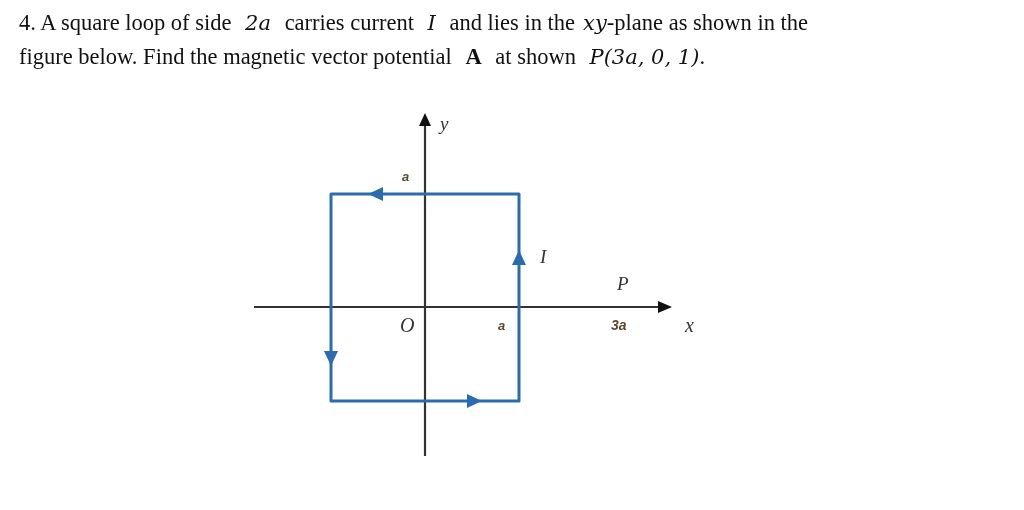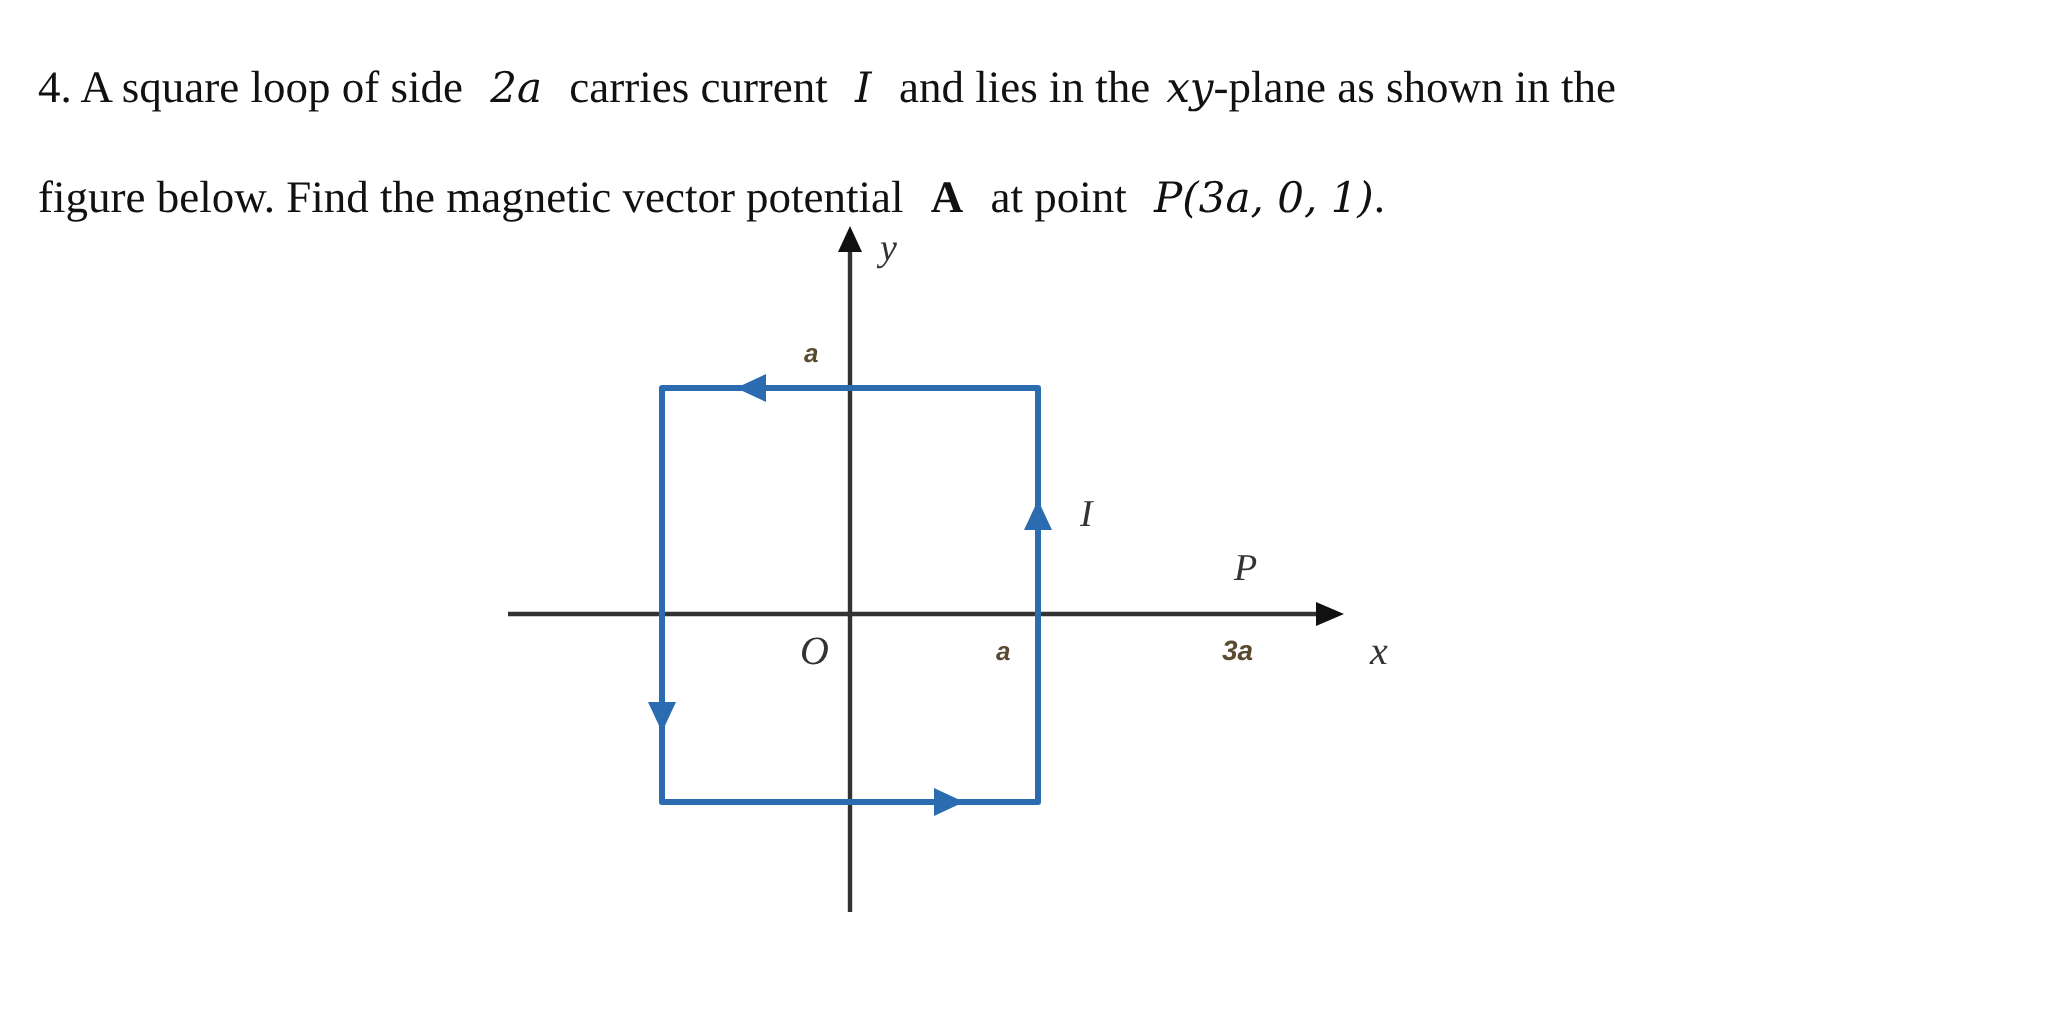--- a/index.html
+++ b/index.html
@@ -1,18 +1,18 @@
 <!DOCTYPE html>
 <html><head>
 <meta charset="utf-8">
 <style>
   html, body { margin:0; padding:0; background:#ffffff; }
   body { width:1024px; height:510px; position:relative; overflow:hidden; font-family:"DejaVu Serif", serif; color:#111; }
   .problem { position:absolute; left:19px; top:6px; width:1000px; font-family:"Liberation Serif","DejaVu Serif", serif; font-size:22.5px; line-height:33px; }
-  .problem .line { white-space:nowrap;margin-top:21px; }
+  .problem .line { white-space:nowrap; }
   .m { font-style:italic; font-family:"DejaVu Serif", serif; font-size:21px; }
   .b { font-weight:bold; }
   .gap { display:inline-block; width:8px; }
   svg { position:absolute; left:0; top:0; }
   .lbl-serif { font-family:"Liberation Serif","DejaVu Serif", serif; font-style:italic; fill:#333; }
   .lbl-sans { font-family:"Liberation Sans","DejaVu Sans", sans-serif; font-weight:bold; font-style:italic; fill:#5a4a30; }
 </style>
 </head>
 <body>
 
@@ -21,21 +21,21 @@
     <span>4.</span>
     <span>A square loop of side</span><span class="gap"></span>
     <span class="m">2a</span><span class="gap"></span>
     <span>carries current</span><span class="gap"></span>
     <span class="m">I</span><span class="gap"></span>
     <span>and lies in the</span><span class="gap"></span><span class="m">xy</span><span>-plane as shown in the</span>
   </div>
   <div class="line">
     <span>figure below. Find the magnetic vector potential</span><span class="gap"></span>
     <span class="b">A</span><span class="gap"></span>
-    <span>at point</span><span class="gap"></span>
+    <span>at shown</span><span class="gap"></span>
     <span class="m">P(3a, 0, 1)</span><span>.</span>
   </div>
 </div>
 
 <svg width="1024" height="510" viewBox="0 0 1024 510">
 
   <line x1="425" y1="124" x2="425" y2="456" stroke="#333" stroke-width="2.2"></line>
   <polygon points="425,113 419,126 431,126" fill="#111"></polygon>
   <line x1="254" y1="307" x2="660" y2="307" stroke="#333" stroke-width="2.2"></line>
   <polygon points="672,307 658,301 658,313" fill="#111"></polygon>

